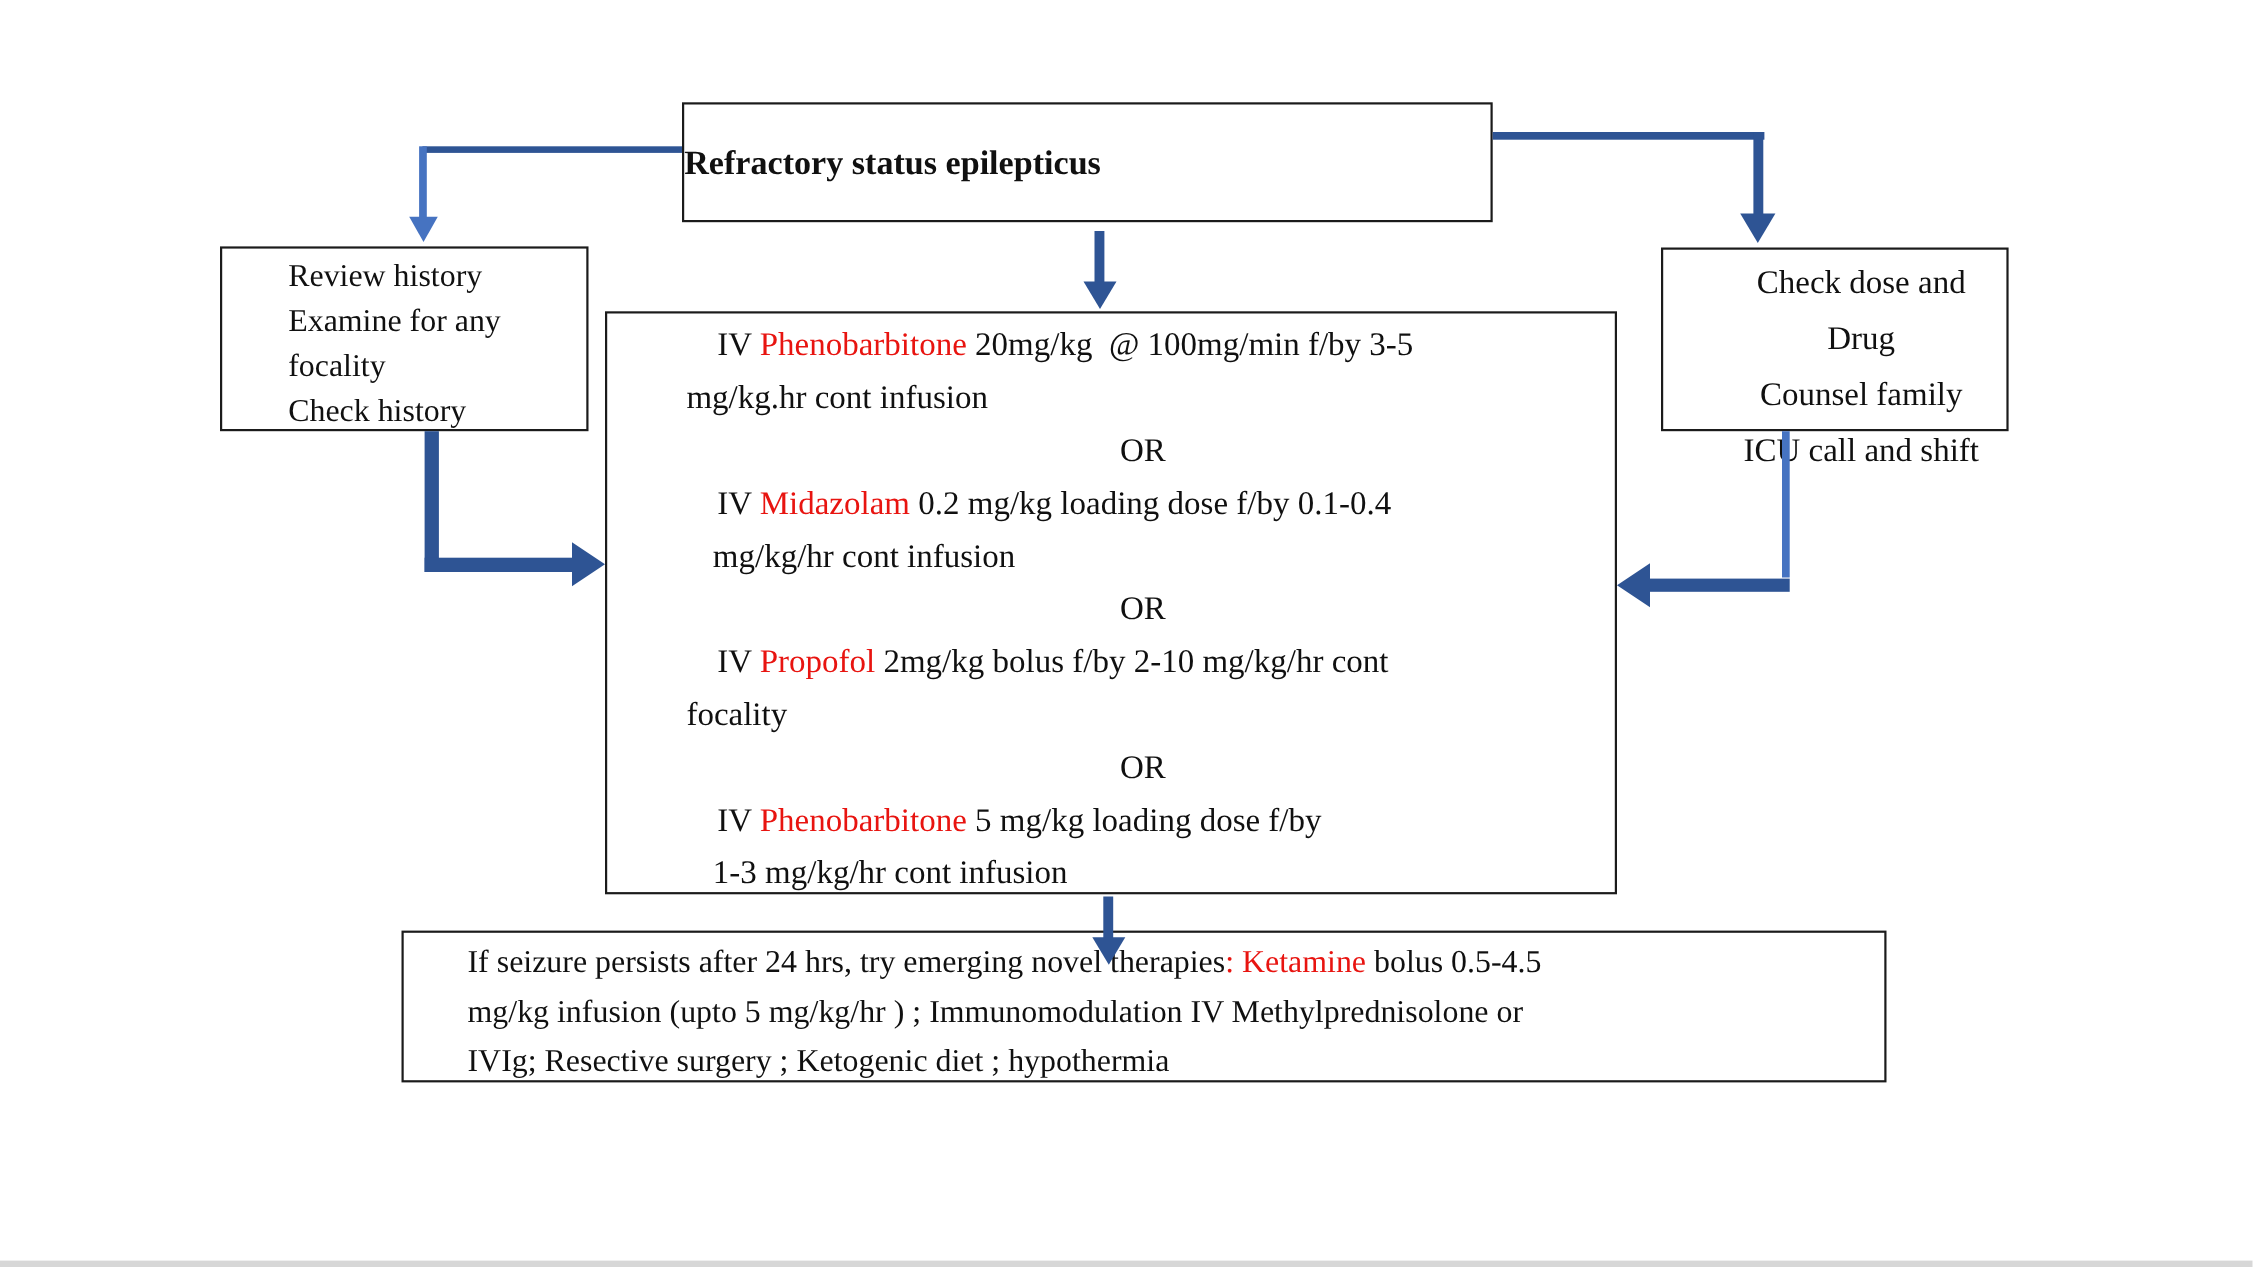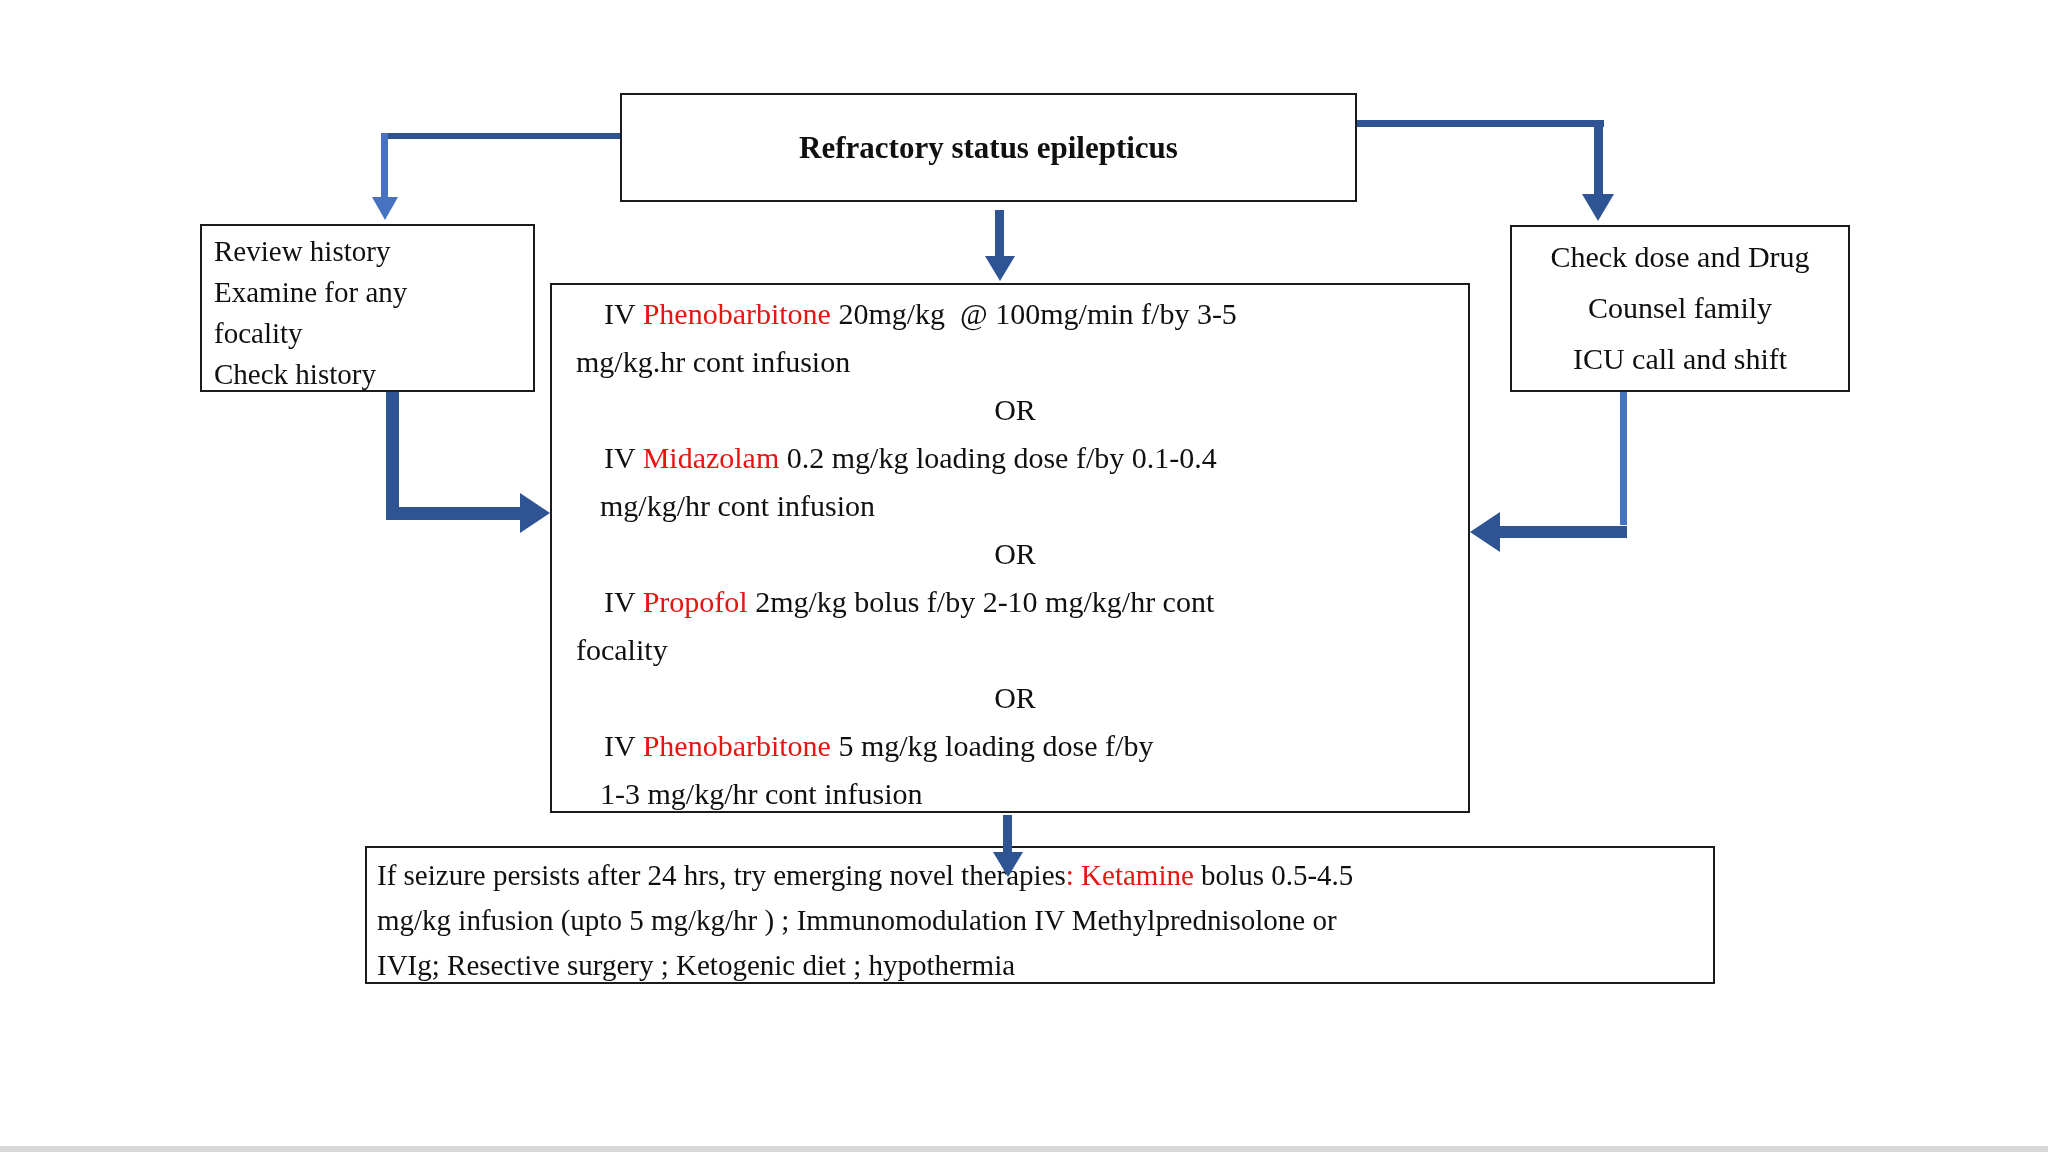--- a/index.html
+++ b/index.html
@@ -10,35 +10,35 @@
     font-family:"Liberation Serif","DejaVu Serif",serif;
     color:#101010;
     overflow:hidden;
   }
   .box{
     position:absolute;
     background:#fff;
     border:2px solid var(--border-black,#1b1b1b);
     box-sizing:border-box;
   }
-  .line{white-space:pre-wrap;}
+  .line{white-space:pre-wrap;margin-left:48px;}
   
   #title-box{
     left:620px;top:93px;width:737px;height:109px;
-    display:flex;align-items:center;justify-content:center;
+    display:flex;align-items:center;
     font-weight:bold;font-size:31px;
   }
   
   #left-box{
     left:200px;top:224px;width:335px;height:168px;
     padding:5px 12px;font-size:29px;line-height:41px;
   }
   
   #right-box{
-    left:1510px;top:225px;width:340px;height:167px;
+    left:1510px;top:225px;width:316px;height:167px;
     padding:4px 6px;font-size:30px;line-height:51px;
     text-align:center;
   }
   
   #treatment-box{
     left:550px;top:283px;width:920px;height:530px;
     padding:5px 14px 0 24px;font-size:30px;line-height:48px;
   }
   #treatment-box .ind{padding-left:28px;}
   #treatment-box .ind2{padding-left:24px;}

